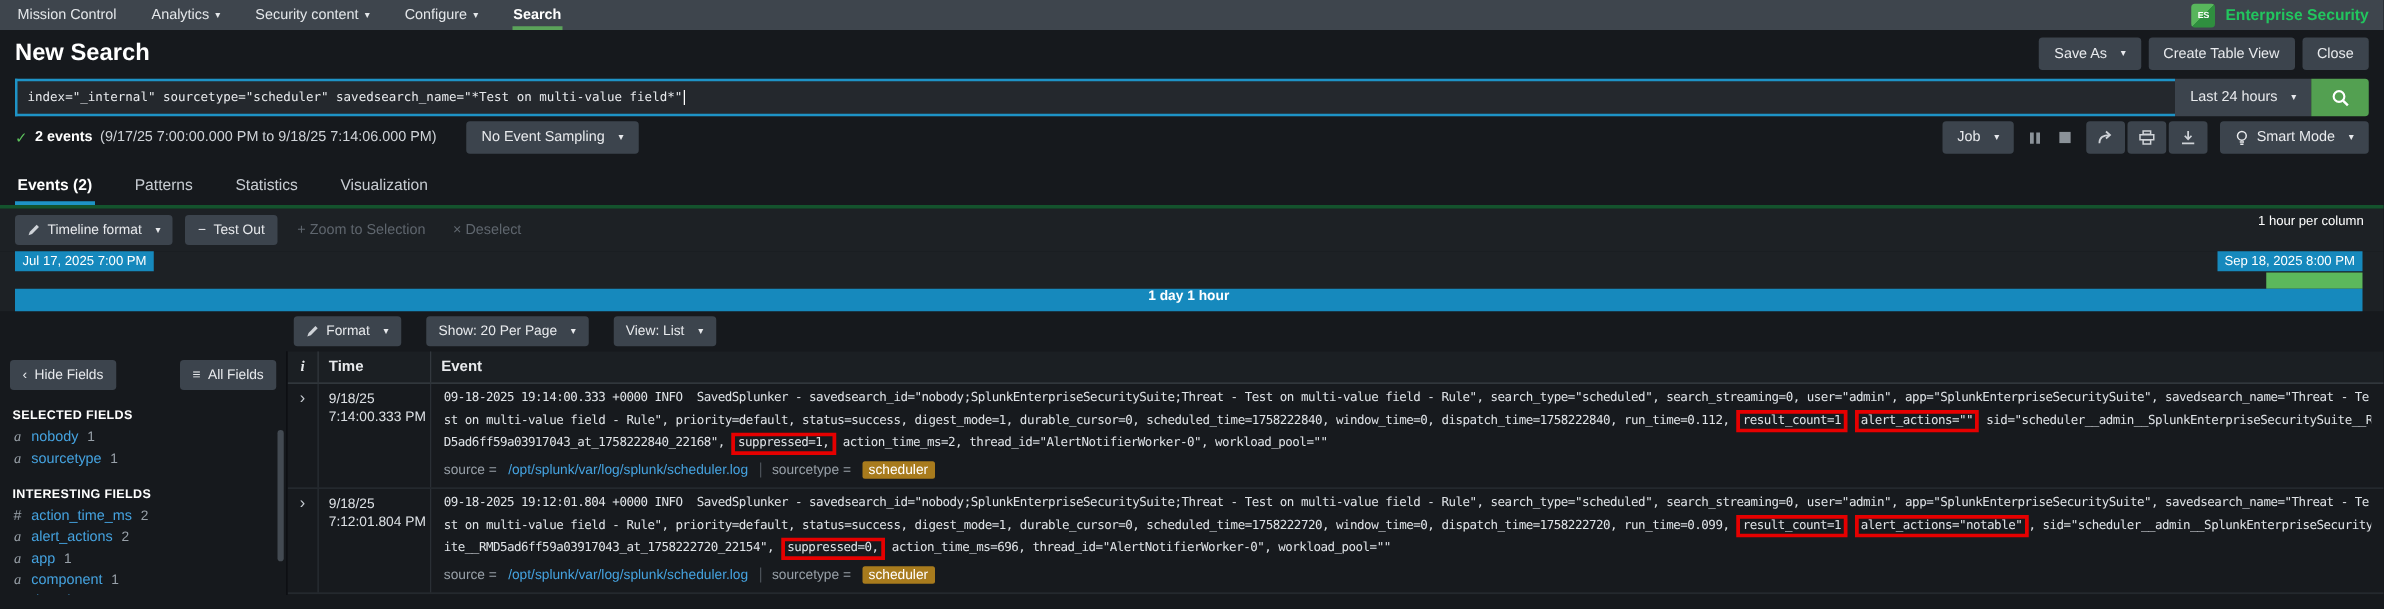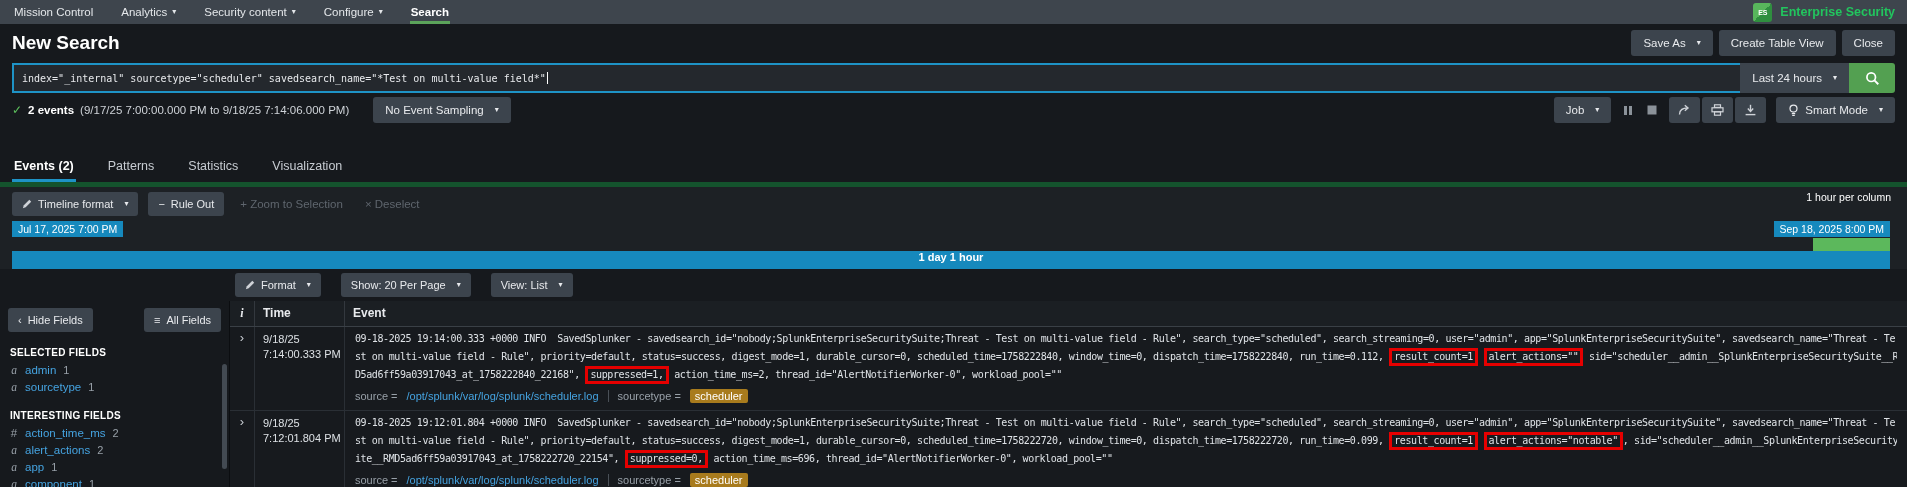--- a/index.html
+++ b/index.html
@@ -49,22 +49,22 @@
   .events-summary{display:flex;align-items:center;gap:6px;white-space:nowrap}
   .check{color:var(--check);font-size:12px}
   .ev-count{font-weight:bold;color:#fff}
   .ev-range{color:#cfd3d8}
   .job-controls{margin-left:auto;display:flex;align-items:center;gap:10px}
   .icon-plain{color:#8b9299;display:flex;align-items:center;cursor:pointer;padding:0 2px}
   .btn-group{display:flex;gap:2px}
   .btn.icon-btn{padding:0 9px}
 
   
-  .tabs-row{margin-top:30px;height:30px;display:flex;align-items:flex-end;padding:0 12px;gap:30px;
-            border-bottom:5px solid #14532d}
+  .tabs-row{margin-top:10px;height:30px;display:flex;align-items:flex-end;padding:0 12px;gap:30px;
+            border-bottom:3px solid #14532d}
   .tab{font-size:12.5px;color:#c7ccd2;padding:0 2px 9px;cursor:pointer;position:relative;white-space:nowrap}
   .tab.active{color:#fff;font-weight:bold}
   .tab.active::after{content:"";position:absolute;left:0;right:0;bottom:0;height:3px;background:var(--tabblue)}
 
   
   .tl-controls{height:34px;display:flex;align-items:center;gap:10px;padding:0 16px 0 12px;background:var(--panel)}
   .tl-text-btn{font-size:11.5px;color:var(--dim);padding:0 6px;white-space:nowrap}
   .tl-scale{margin-left:auto;font-size:10.5px;color:#fff;align-self:flex-start;margin-top:4px}
   .tl-chart{position:relative;height:48px;background:var(--panel);margin:0}
   .tl-inner{position:absolute;left:12px;right:17px;top:0;bottom:0}
@@ -236,21 +236,21 @@
 <div class="tl-controls">
   <button class="btn small">
     <svg class="ic" width="10" height="10" viewBox="0 0 12 12">
       <path d="M1 11l1.2-3.4 6.6-6.6 2.2 2.2-6.6 6.6L1 11z" fill="#cfd3d8"></path>
     </svg>
     <span>Timeline format</span>
     <span class="caret">▾</span>
   </button>
   <button class="btn small">
     <span>−</span>
-    <span>Rule Out</span>
+    <span>Test Out</span>
   </button>
   <span class="tl-text-btn">+ Zoom to Selection</span>
   <span class="tl-text-btn">× Deselect</span>
   <span class="tl-scale">1 hour per column</span>
 </div>
 
 <div class="tl-chart">
   <div class="tl-inner">
     <div class="tl-label start">Jul 17, 2025 7:00 PM</div>
     <div class="tl-label end">Sep 18, 2025 8:00 PM</div>
@@ -288,21 +288,21 @@
       </button>
       <button class="btn small">
         <span>≡</span>
         <span>All Fields</span>
       </button>
     </div>
     <div class="field-header">SELECTED FIELDS</div>
     <div>
         <div class="field-item">
           <span class="ftype ital">a</span>
-          <span class="fname">admin</span>
+          <span class="fname">nobody</span>
           <span class="fcount">1</span>
         </div>
         <div class="field-item">
           <span class="ftype ital">a</span>
           <span class="fname">sourcetype</span>
           <span class="fcount">1</span>
         </div>
       </div>
     <div class="field-header">INTERESTING FIELDS</div>
     <div>

